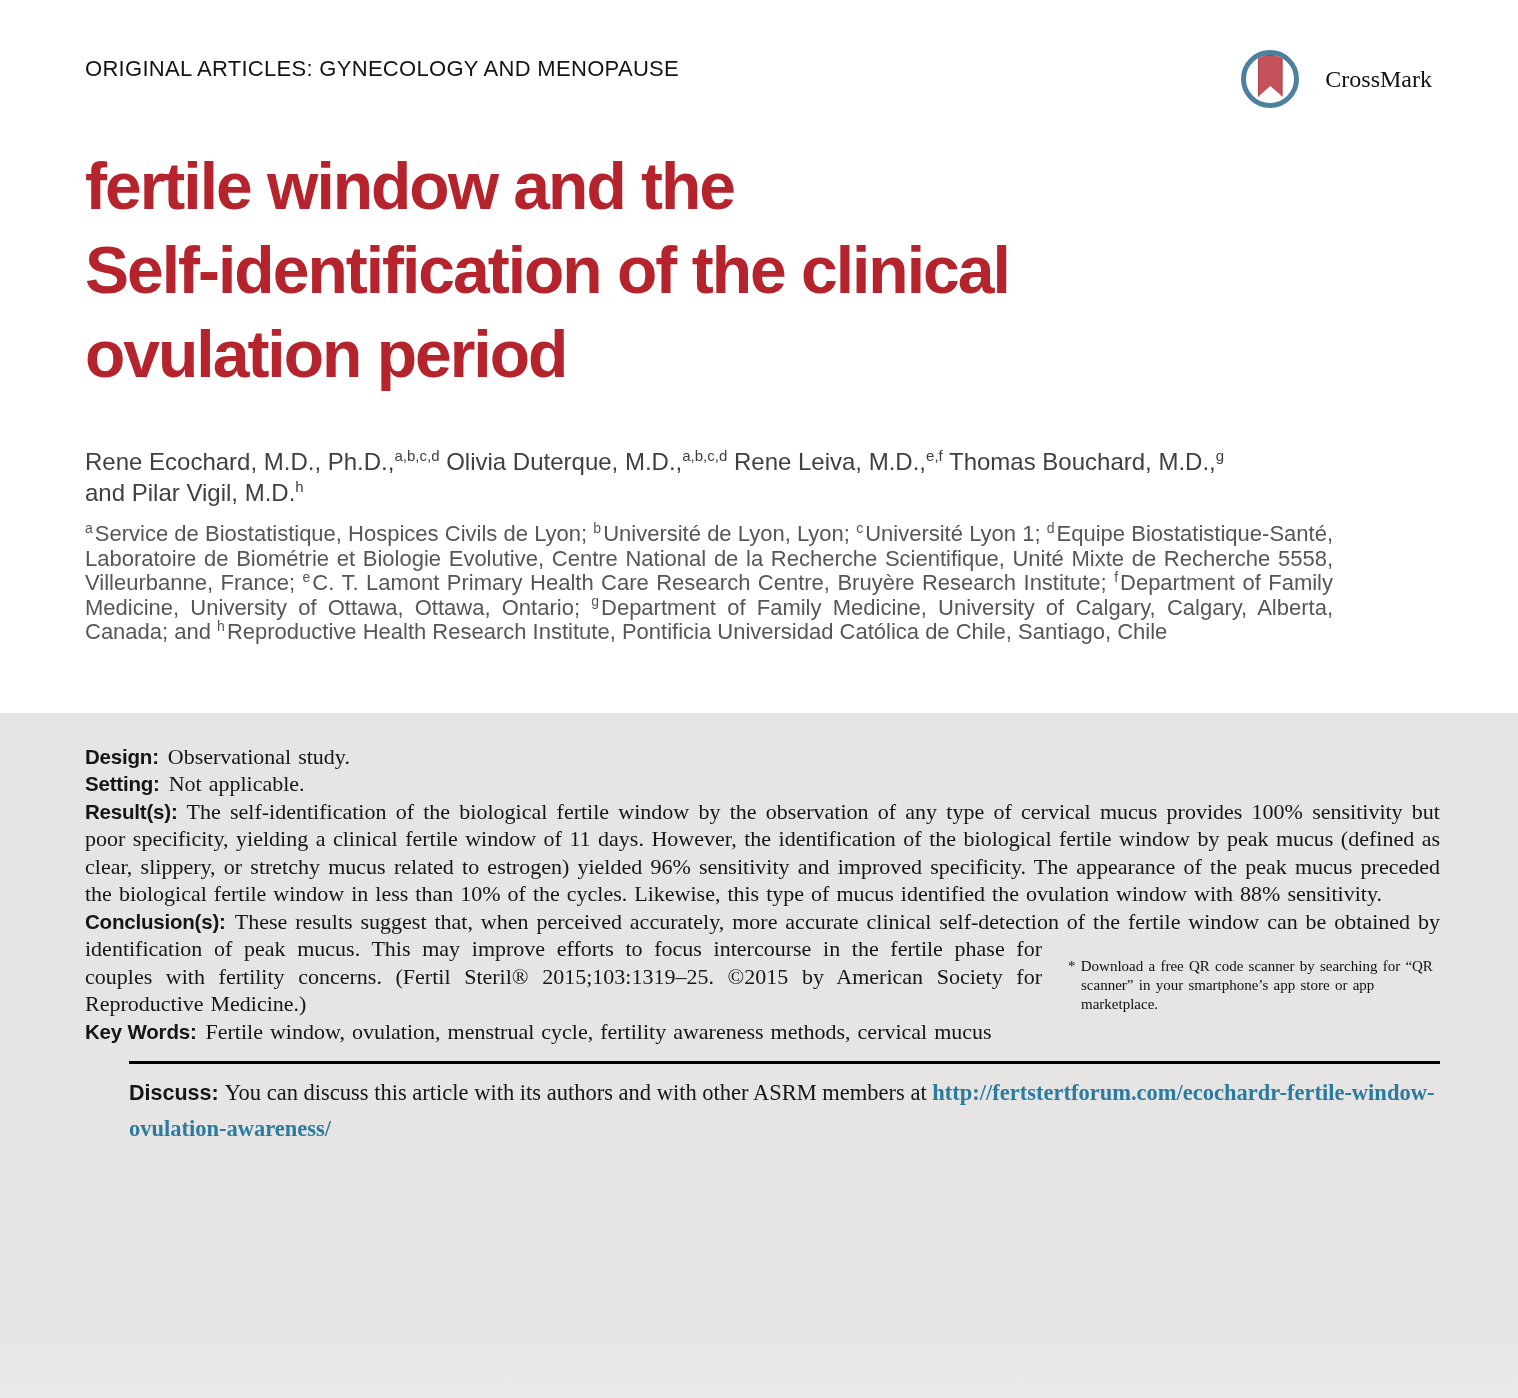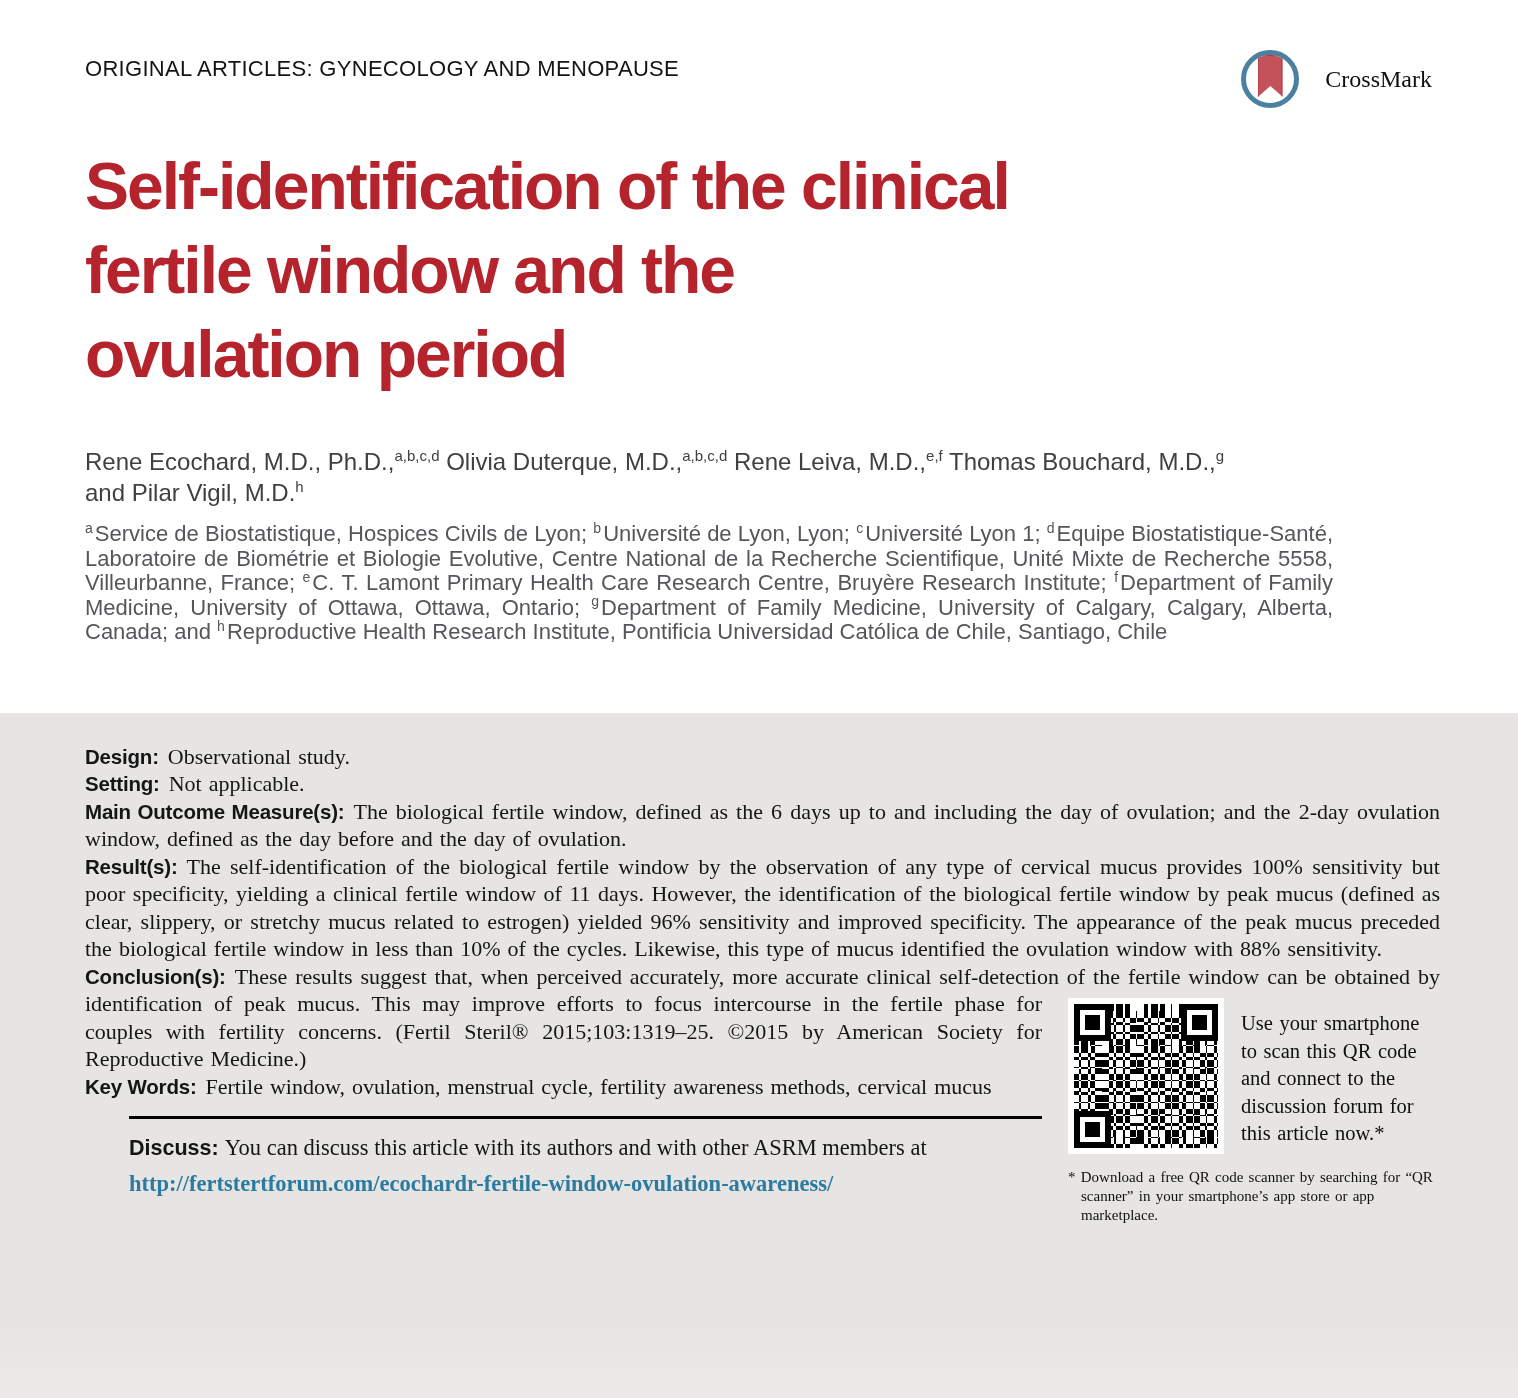--- a/index.html
+++ b/index.html
@@ -56,54 +56,44 @@
   <div class="section-label">ORIGINAL ARTICLES: GYNECOLOGY AND MENOPAUSE</div>
   <div class="crossmark">
     <div class="cm-circle">
       <div class="cm-ribbon"></div>
     </div>
     <div class="cm-label">CrossMark</div>
   </div>
 </div>
 
 <h1 class="title">
+  <div>fertile window and the</div>
   <div>Self-identification of the clinical</div>
-  <div>fertile window and the</div>
   <div>ovulation period</div>
 </h1>
 
 <div class="authors">
   <span class="au"><span>Rene Ecochard, M.D., Ph.D.,</span><sup>a,b,c,d</sup></span>
   <span class="au"><span>Olivia Duterque, M.D.,</span><sup>a,b,c,d</sup></span>
   <span class="au"><span>Rene Leiva, M.D.,</span><sup>e,f</sup></span>
   <span class="au"><span>Thomas Bouchard, M.D.,</span><sup>g</sup></span>
   <span class="au"><span>and Pilar Vigil, M.D.</span><sup>h</sup></span>
 </div>
 
 <div class="affils">
   <sup>a</sup><span>Service de Biostatistique, Hospices Civils de Lyon; </span><sup>b</sup><span>Université de Lyon, Lyon; </span><sup>c</sup><span>Université Lyon 1; </span><sup>d</sup><span>Equipe Biostatistique-Santé, Laboratoire de Biométrie et Biologie Evolutive, Centre National de la Recherche Scientifique, Unité Mixte de Recherche 5558, Villeurbanne, France; </span><sup>e</sup><span>C. T. Lamont Primary Health Care Research Centre, Bruyère Research Institute; </span><sup>f</sup><span>Department of Family Medicine, University of Ottawa, Ottawa, Ontario; </span><sup>g</sup><span>Department of Family Medicine, University of Calgary, Calgary, Alberta, Canada; and </span><sup>h</sup><span>Reproductive Health Research Institute, Pontificia Universidad Católica de Chile, Santiago, Chile</span>
 </div>
 
 <div class="abstract">
   <p class="abs-p"><span class="abs-label">Design:</span><span>Observational study.</span></p>
   <p class="abs-p"><span class="abs-label">Setting:</span><span>Not applicable.</span></p>
-  <p class="abs-p"><span class="abs-label">Main Outcome Measure(s):</span><span>The biological fertile window, defined as the 6 days up to and including the day of ovulation; and the 2-day ovulation window, defined as the day before and the day of ovulation.</span></p>
   <p class="abs-p"><span class="abs-label">Result(s):</span><span>The self-identification of the biological fertile window by the observation of any type of cervical mucus provides 100% sensitivity but poor specificity, yielding a clinical fertile window of 11 days. However, the identification of the biological fertile window by peak mucus (defined as clear, slippery, or stretchy mucus related to estrogen) yielded 96% sensitivity and improved specificity. The appearance of the peak mucus preceded the biological fertile window in less than 10% of the cycles. Likewise, this type of mucus identified the ovulation window with 88% sensitivity.</span></p>
 
   <p class="abs-p"><span class="abs-label">Conclusion(s):</span><span>These results suggest that, when perceived accurately, more accurate clinical self-detection of the fertile window can be</span>
     <span class="qr-float">
-      <span class="qr-row" style="display:flex;">
-        <span class="qr" style="display:block;">
-          <span class="qr-pattern" style="display:block;"></span>
-          <span class="qr-finder qr-tl" style="display:block;"></span>
-          <span class="qr-finder qr-tr" style="display:block;"></span>
-          <span class="qr-finder qr-bl" style="display:block;"></span>
-        </span>
-        <span class="qr-caption" style="display:block;">Use your smartphone to scan this QR code and connect to the discussion forum for this article now.*</span>
-      </span>
       <span class="qr-footnote" style="display:block;">* Download a free QR code scanner by searching for “QR scanner” in your smartphone’s app store or app marketplace.</span>
     </span>
     <span>obtained by identification of peak mucus. This may improve efforts to focus intercourse in the fertile phase for couples with fertility concerns. (Fertil Steril® 2015;103:1319–25. ©2015 by American Society for Reproductive Medicine.)</span></p>
 
   <p class="abs-p"><span class="abs-label">Key Words:</span><span>Fertile window, ovulation, menstrual cycle, fertility awareness methods, cervical mucus</span></p>
 
   <div class="discuss">
     <span class="discuss-label">Discuss:</span><span>You can discuss this article with its authors and with other ASRM members at </span><a class="discuss-link" href="#"><span>http://</span><span>fertstertforum.com/ecochardr-fertile-window-ovulation-awareness/</span></a>
   </div>
 </div>

